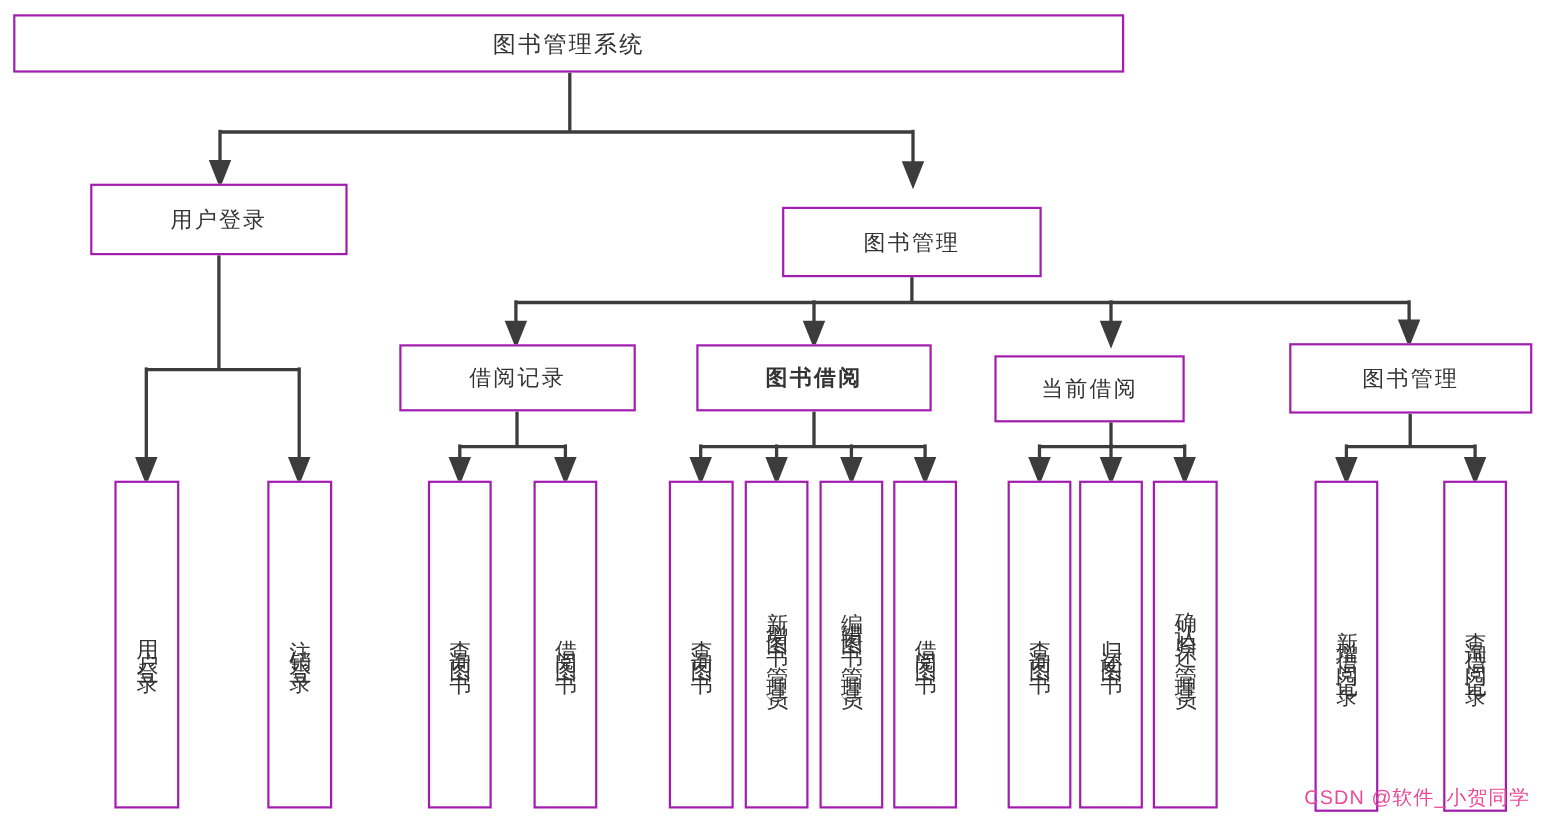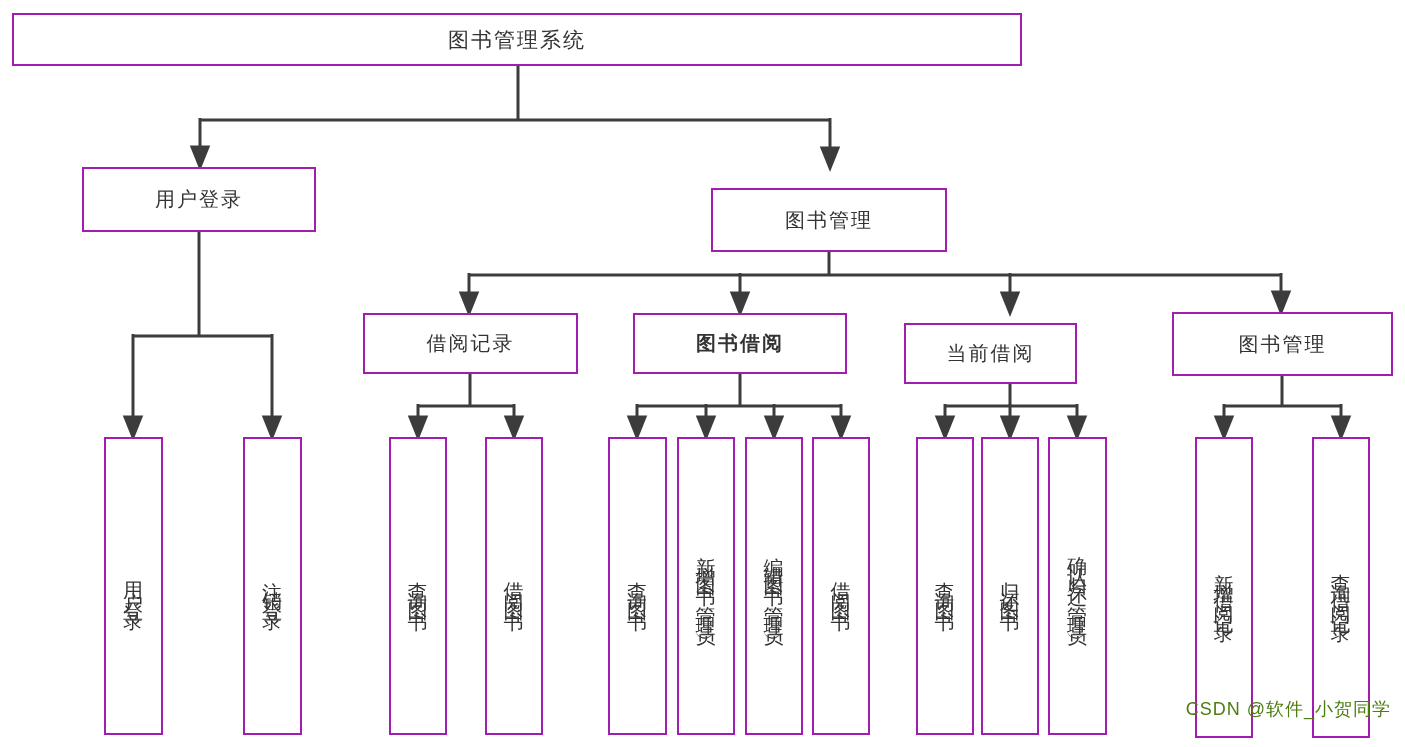--- a/index.html
+++ b/index.html
@@ -41,22 +41,22 @@
   .box.leaf span {
     writing-mode: vertical-rl;
     text-orientation: mixed;
     letter-spacing: 10px;
     line-height: 1.1;
     white-space: nowrap;
   }
   .watermark {
     position: absolute;
     right: 14px;
-    bottom: 26px;
-    color: #4d7c0f;
+    bottom: 10px;
+    color: #ec4899;
     font-size: 18px;
     letter-spacing: 1px;
     pointer-events: none;
   }
 </style>
 </head>
 <body>
 
 <div class="canvas">
 

